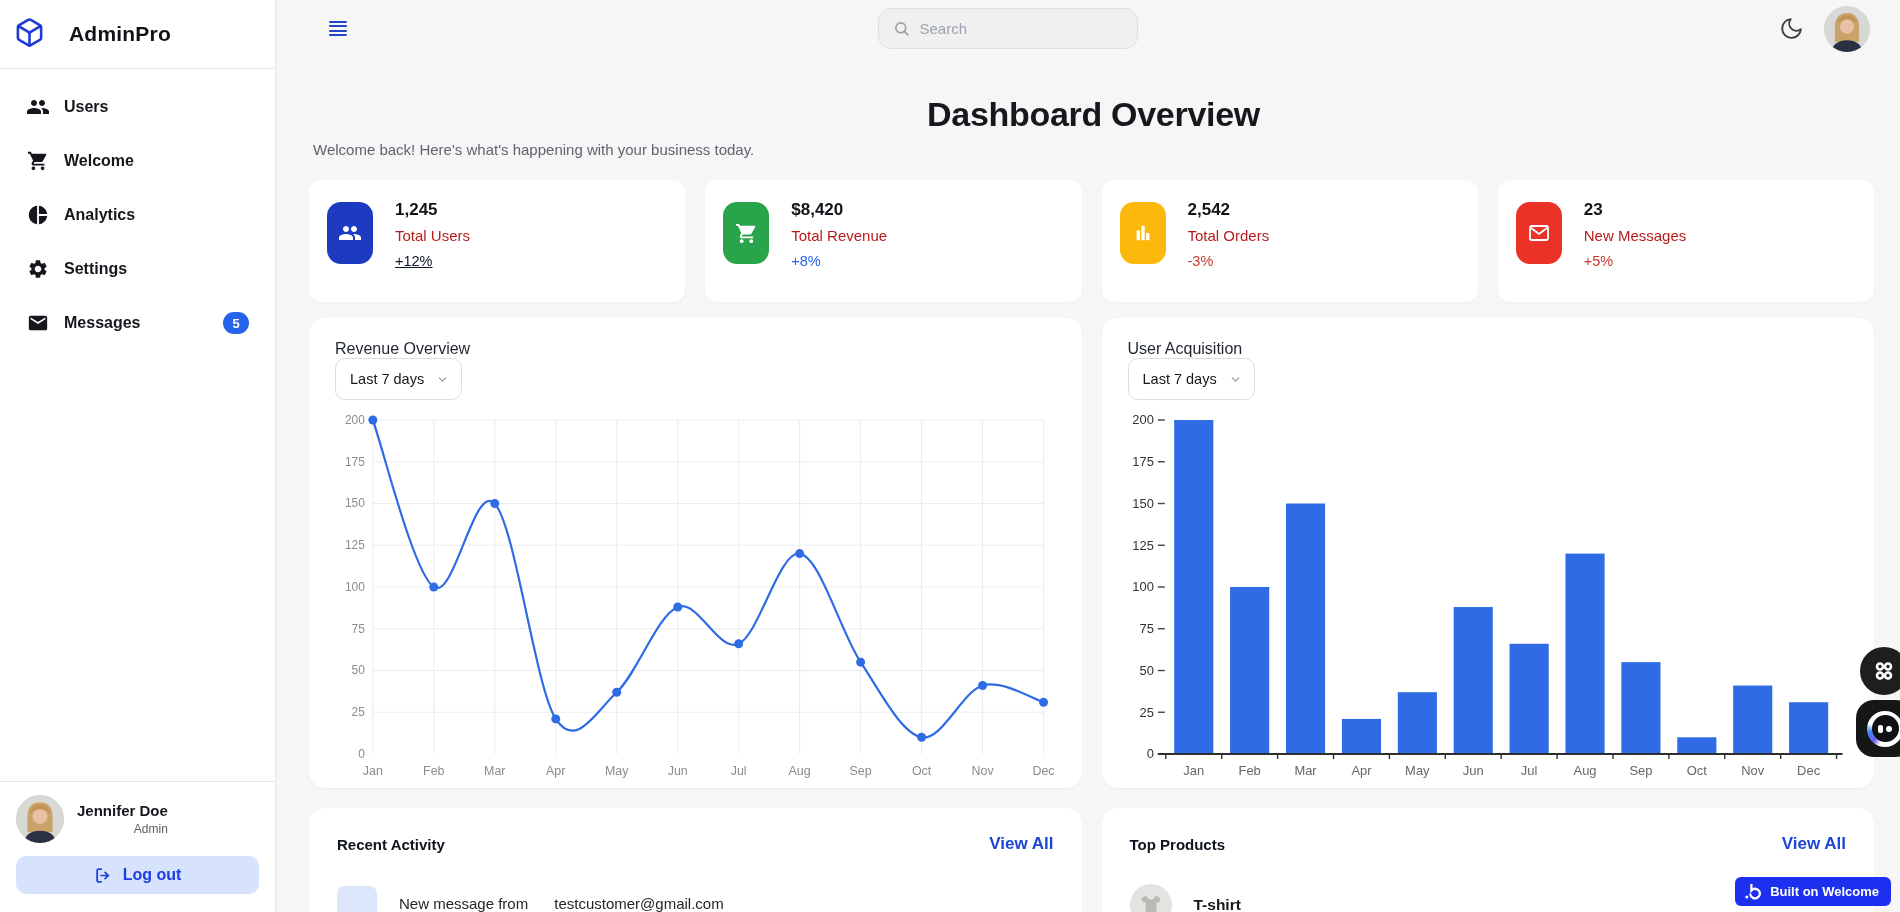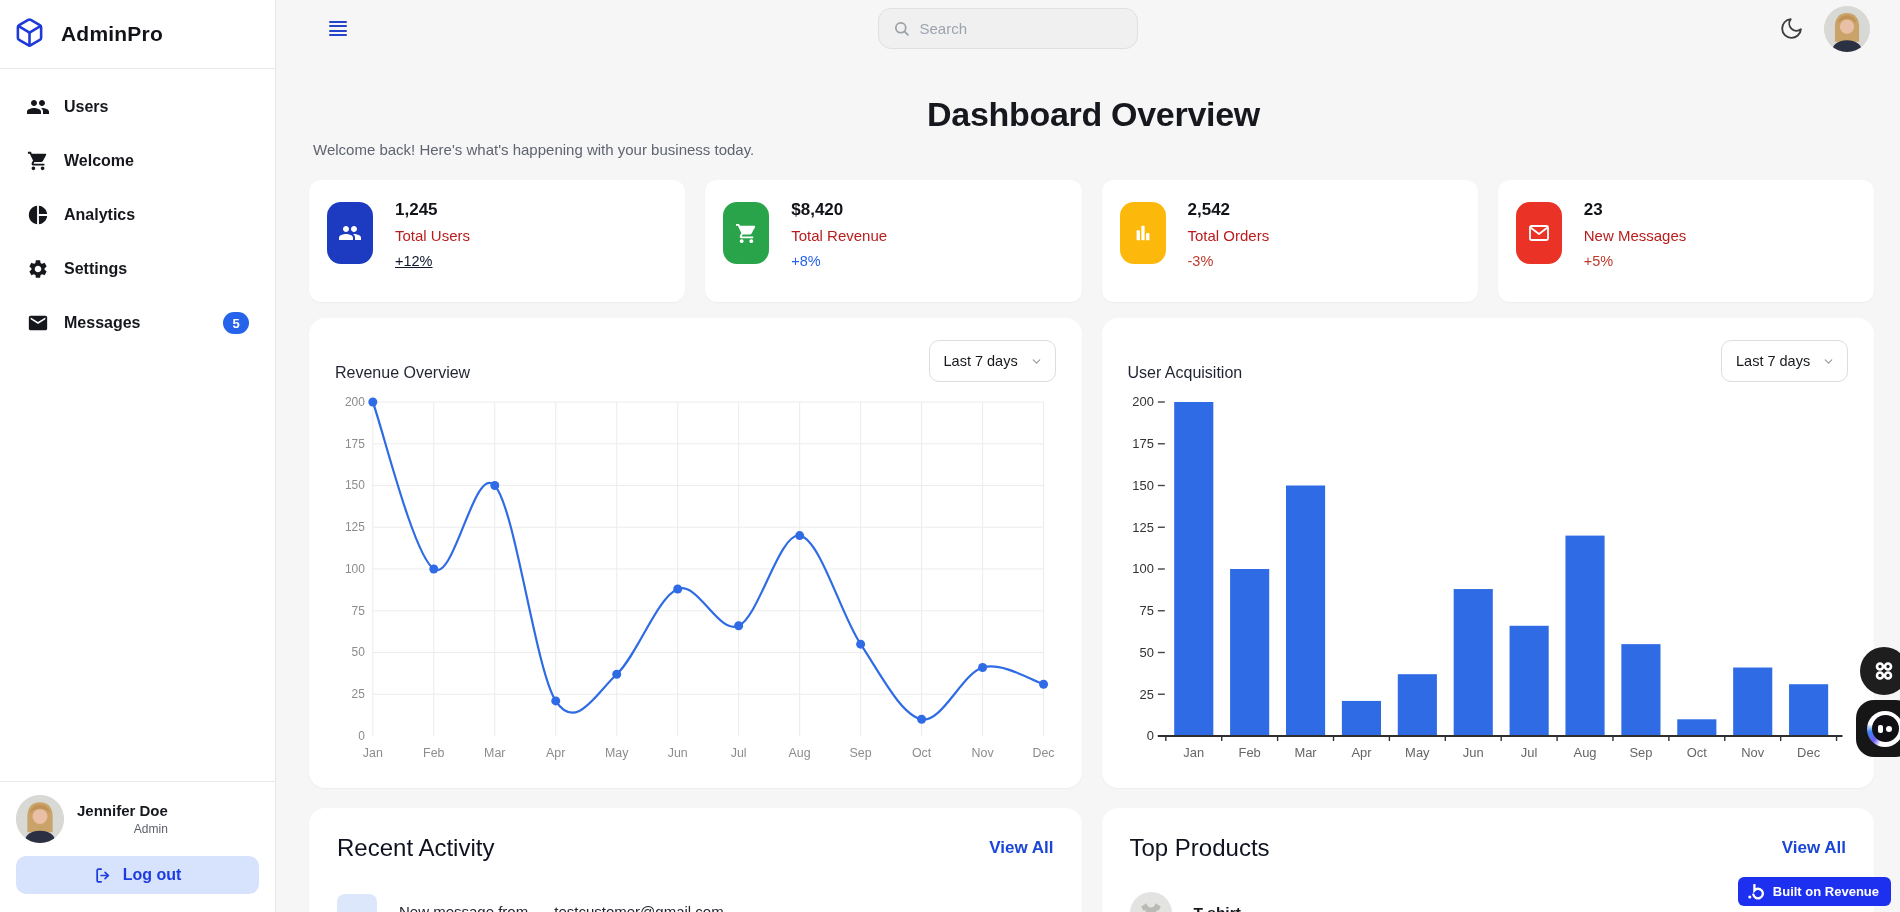--- a/index.html
+++ b/index.html
@@ -3,21 +3,21 @@
 <meta charset="utf-8">
 <style>
   * { margin:0; padding:0; box-sizing:border-box; }
   html,body { width:1900px; height:912px; overflow:hidden;
     font-family:"Liberation Sans", sans-serif; background:#f6f6f6; color:#16181d; }
   .layout { display:flex; width:1900px; height:912px; position:relative; }
 
   
   .sidebar { width:276px; min-width:276px; background:#fff; border-right:1px solid #e8e8e8;
     display:flex; flex-direction:column; }
-  .brand { height:69px; display:flex; align-items:center; gap:16px; padding:0 14px;
+  .brand { height:69px; display:flex; align-items:center; gap:24px; padding:0 14px;
     border-bottom:1px solid #e8e8e8; }
   .brand-title { font-size:21px; font-weight:700; color:#111318; letter-spacing:.2px; }
   .nav { padding:16px 14px 0 14px; flex:1; }
   .nav-item { display:flex; align-items:center; gap:14px; height:44px; padding:0 12px;
     border-radius:10px; margin-bottom:10px; cursor:pointer; color:#15171c; }
   .nav-item .nav-label { font-size:16px; font-weight:600; }
   .nav-item.active { background:#d8e4fc; color:#2256e0; }
   .nav-item.active .nav-label { color:#2256e0; }
   .nav-icon { width:24px; height:24px; display:flex; align-items:center; justify-content:center; }
   .nav-badge { margin-left:auto; background:#2563eb; color:#fff; font-size:13px; font-weight:700;
@@ -57,32 +57,32 @@
   .stat-icon { width:46px; height:62px; border-radius:14px; display:flex; align-items:center;
     justify-content:center; flex:none; margin-top:2px; }
   .stat-value { font-size:17px; font-weight:600; color:#121419; margin-bottom:7px; }
   .stat-label { font-size:15px; color:#b91c1c; margin-bottom:9px; }
   .stat-trend { font-size:14.5px; font-weight:500; }
 
   
   .charts-row { display:grid; grid-template-columns:1fr 1fr; gap:20px; margin-bottom:20px; }
   .chart-card { background:#fff; border-radius:16px; height:470px; padding:22px 26px 10px 26px;
     box-shadow:0 1px 2px rgba(0,0,0,.04); }
-  .chart-head { display:flex; align-items:flex-end; justify-content:space-between; margin-bottom:10px; }
+  .chart-head { display:flex; align-items:flex-start; justify-content:space-between; margin-bottom:10px;flex-direction:column; }
   .chart-title { font-size:16px; font-weight:500; color:#1f2430; }
   .range-select { height:42px; min-width:127px; border:1px solid #ddd; border-radius:10px;
     background:#fff; display:flex; align-items:center; justify-content:space-between; gap:10px;
     padding:0 12px 0 14px; font-size:14.5px; color:#16181d; cursor:pointer; }
   .chart-plot { width:100%; height:372px; display:block; }
 
   
   .bottom-row { display:grid; grid-template-columns:1fr 1fr; gap:20px; }
   .list-card { background:#fff; border-radius:16px; height:260px; padding:26px 28px; box-shadow:0 1px 2px rgba(0,0,0,.04); }
   .list-head { display:flex; align-items:center; justify-content:space-between; }
-  .list-title { font-size:24px; font-weight:400; color:#0f1320; }
+  .list-title { font-size:15px; font-weight:700; color:#0f1320; }
   .view-all { font-size:17px; font-weight:700; color:#1b46d6; cursor:pointer; text-decoration:none; }
   .activity-item { display:flex; align-items:center; gap:22px; margin-top:32px; }
   .activity-icon { width:40px; height:34px; border-radius:8px; background:#dce7fb; flex:none; }
   .activity-text { font-size:15px; color:#23262c; display:flex; gap:26px; }
   .product-item { display:flex; align-items:center; gap:22px; margin-top:30px; }
   .product-img { width:42px; height:42px; border-radius:50%; background:#e3e3e1; display:flex;
     align-items:center; justify-content:center; flex:none; }
   .product-name { font-size:15.5px; font-weight:600; color:#16181d; }
 
   
@@ -482,16 +482,16 @@
     </div>
   </div>
 
   <div class="built-badge">
     <span style="display:flex;">
       <svg width="18" height="16" viewBox="0 0 20 18">
           <circle cx="3" cy="14.5" r="1.7" fill="#fff"></circle>
           <path d="M8.2 1v6.2A5.4 5.4 0 1 1 7 11.9" fill="none" stroke="#fff" stroke-width="2.6" stroke-linecap="round"></path>
         </svg>
     </span>
-    <span class="built-badge-text">Built on Revenue</span>
+    <span class="built-badge-text">Built on Welcome</span>
   </div>
 
 </div>
 
 </body></html>

